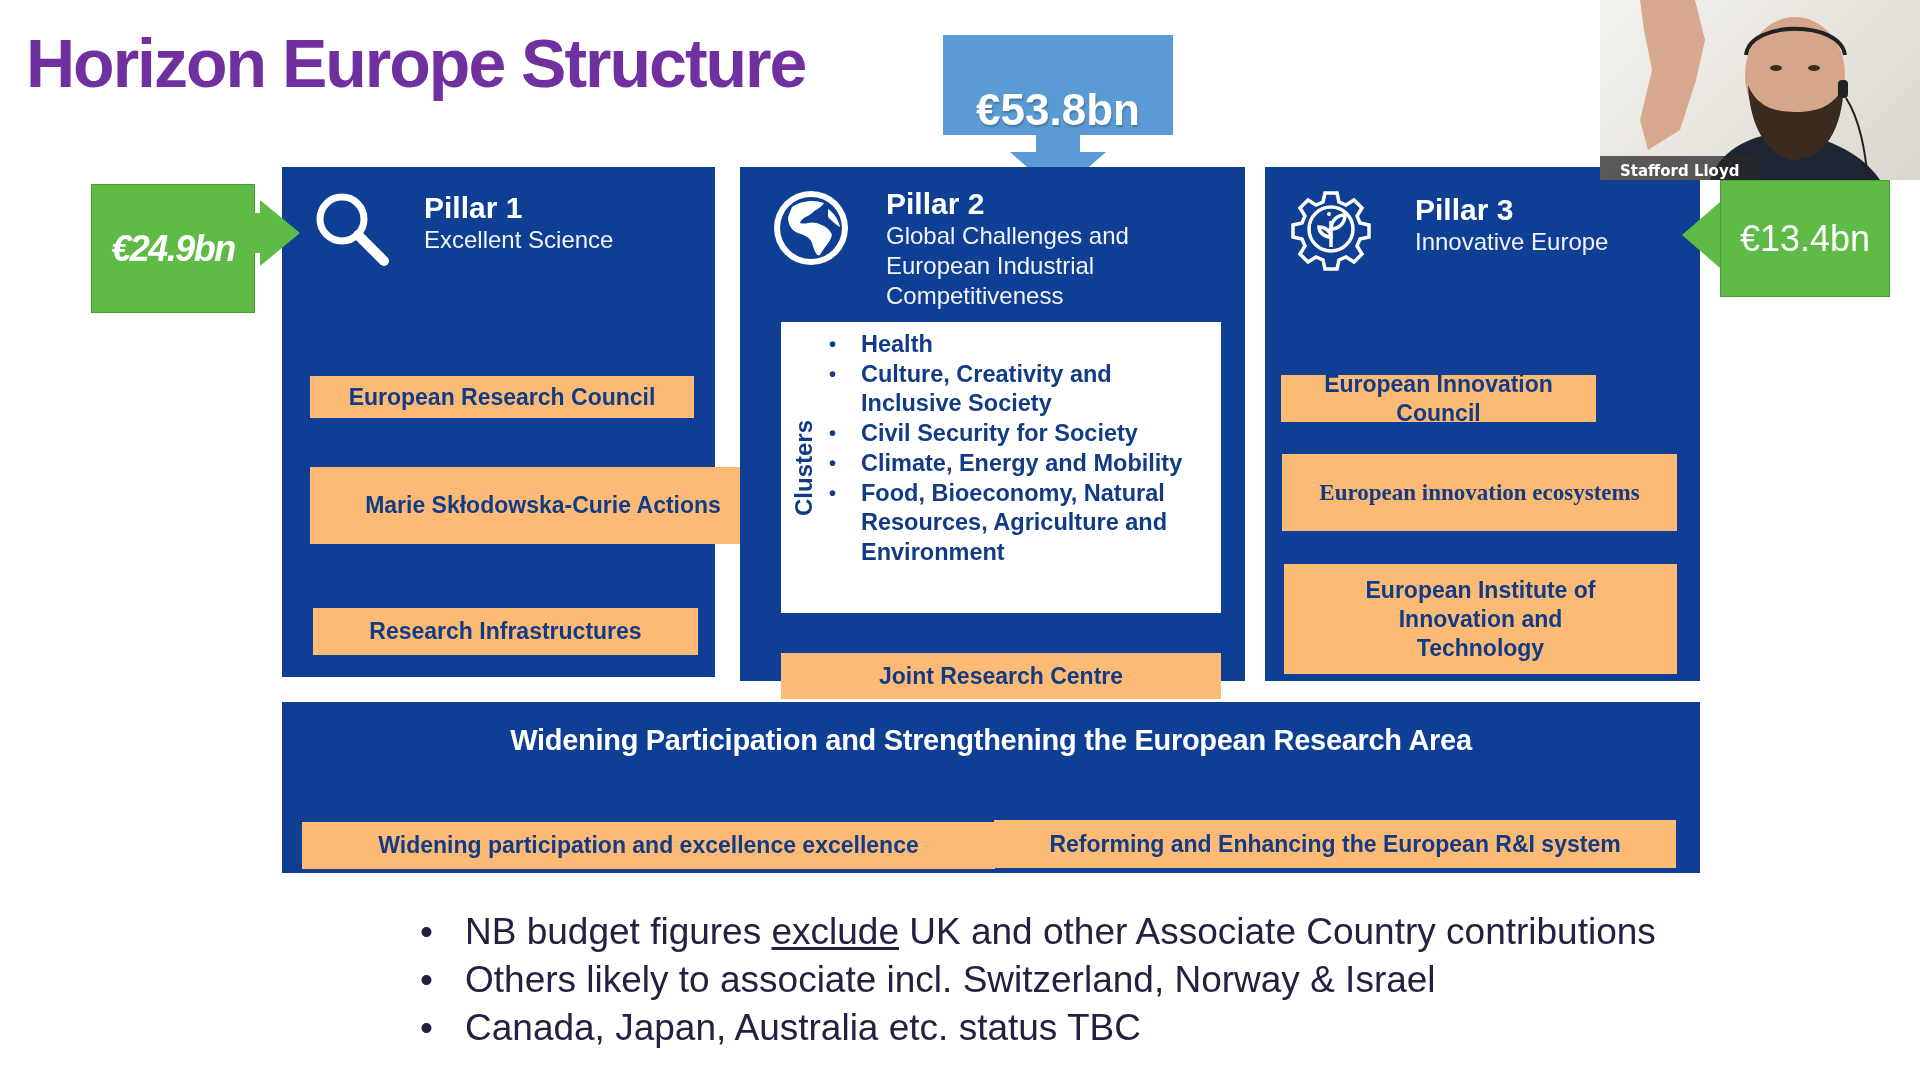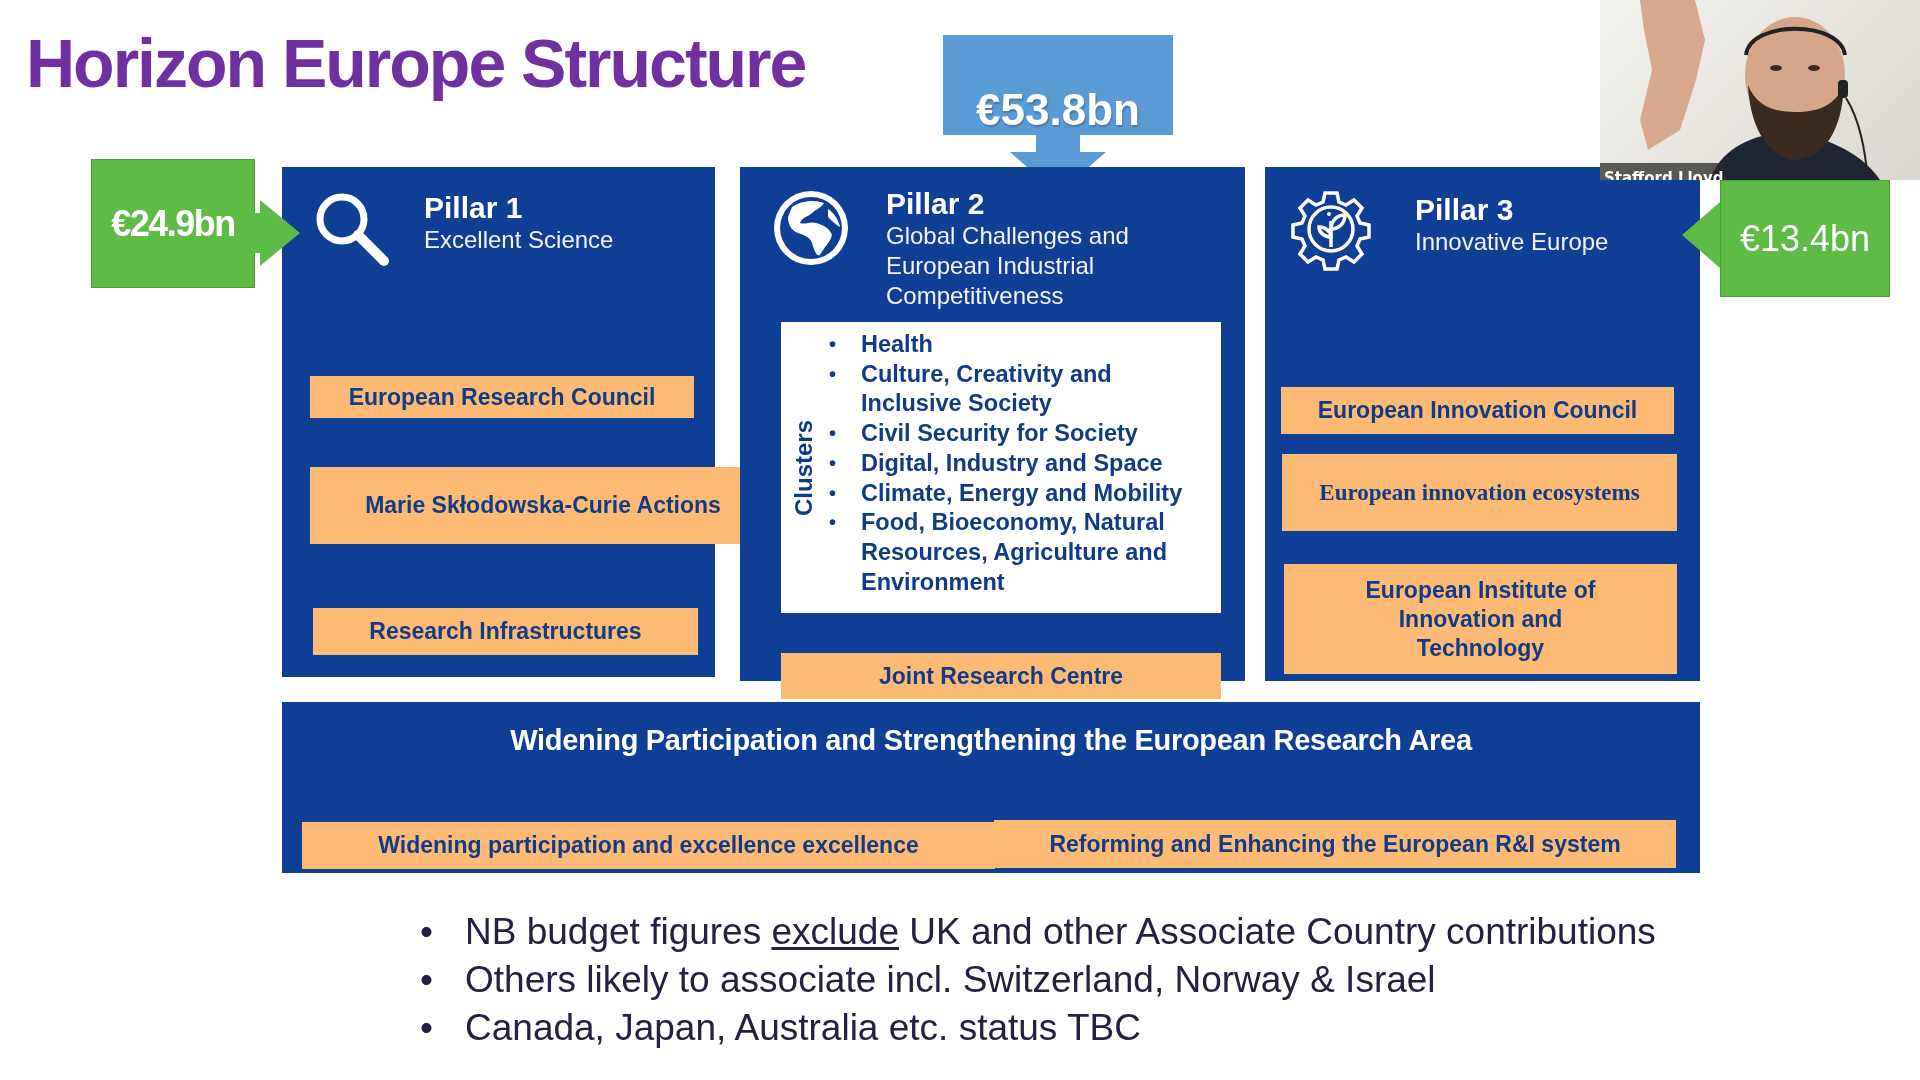--- a/index.html
+++ b/index.html
@@ -62,21 +62,21 @@
     position: relative; padding-left: 45px; font-size: 37px; line-height: 48px; color: #262040;
   }
   .notes li::before { content: "•"; position: absolute; left: 0; top: 0; }
   .notes u { text-decoration: underline; text-underline-offset: 3px; }
 
   .webcam {
     position: absolute; left: 1600px; top: 0; width: 320px; height: 180px; overflow: hidden;
     background: linear-gradient(135deg, #f3f2ef 0%, #e7e4dd 55%, #d9d6cf 100%);
   }
   .webcam-name {
-    position: absolute; left: 0; bottom: 0; height: 17px; padding: 0 4px;
+    position: absolute; left: 0; bottom: 0; height: 24px; padding: 0 20px;
     background: rgba(40,40,40,0.75); color: #fff; font-family: "DejaVu Sans", sans-serif;
     font-weight: bold; font-size: 15px; line-height: 30px;
   }
 </style>
 </head>
 <body>
 
 <div class="slide-title">Horizon Europe Structure</div>
 
 <div class="badge-blue" style="left:943px; top:35px; width:230px; height:100px;">
@@ -93,21 +93,21 @@
   </svg>
   <div class="pillar-head" style="left:142px; top:24px;">
     <div class="pillar-num">Pillar 1</div>
     <div class="pillar-sub">Excellent Science</div>
   </div>
   <div class="wbox" style="left:28px; top:177px; width:384px; height:42px;">European Research Council</div>
   <div class="wbox" style="left:28px; top:268px; width:466px; height:77px;">Marie Skłodowska-Curie Actions</div>
   <div class="wbox" style="left:31px; top:409px; width:385px; height:47px;">Research Infrastructures</div>
 </div>
 
-<div class="badge-green" style="left:91px; top:159px; width:164px; height:129px;">
+<div class="badge-green" style="left:91px; top:184px; width:164px; height:129px;font-style:italic;">
   <span style="font-weight:bold; letter-spacing:-1.5px;">€24.9bn</span>
 </div>
 <svg style="position:absolute; left:254px; top:200px;" width="46" height="66" viewBox="0 0 46 66">
   <polygon points="0,13 6,13 6,0 46,33 6,66 6,53 0,53" fill="#5dbb46"></polygon>
 </svg>
 
 <div class="pillar" style="left:740px; top:167px; width:505px; height:514px;">
   <svg style="position:absolute; left:30px; top:20px;" width="82" height="82" viewBox="0 0 82 82">
     <circle cx="41" cy="41" r="37" fill="#fff"></circle>
     <circle cx="41" cy="41" r="31" fill="#0f3f94"></circle>
@@ -121,21 +121,20 @@
     <div class="pillar-sub">Competitiveness</div>
   </div>
   <div class="clusters-box" style="left:41px; top:155px; width:440px; height:291px;">
     <div class="clusters-label">
       <span>Clusters</span>
     </div>
     <ul class="cluster-list">
       <li>Health</li>
       <li>Culture, Creativity and Inclusive Society</li>
       <li>Civil Security for Society</li>
-      <li>Digital, Industry and Space</li>
       <li>Climate, Energy and Mobility</li>
       <li>Food, Bioeconomy, Natural Resources, Agriculture and Environment</li>
     </ul>
   </div>
   <div class="wbox" style="left:41px; top:454px; width:440px; height:46px;">Joint Research Centre</div>
 </div>
 
 <div class="pillar" style="left:1265px; top:167px; width:435px; height:514px;">
   <svg style="position:absolute; left:24px; top:20px;" width="84" height="84" viewBox="0 0 84 84">
     <g fill="none" stroke="#fff" stroke-width="3.5">
@@ -144,21 +143,21 @@
       <path d="M42 60 V34"></path>
       <path d="M42 42 C42 34 48 28 56 28 C56 36 50 42 42 42 Z"></path>
       <path d="M42 50 C42 44 36 40 30 40 C30 46 36 50 42 50 Z"></path>
     </g>
     <circle cx="40" cy="27" r="2" fill="#fff"></circle>
   </svg>
   <div class="pillar-head" style="left:150px; top:26px;">
     <div class="pillar-num">Pillar 3</div>
     <div class="pillar-sub">Innovative Europe</div>
   </div>
-  <div class="wbox" style="left:16px; top:188px; width:393px; height:47px;">European Innovation Council</div>
+  <div class="wbox" style="left:16px; top:176px; width:315px; height:47px;">European Innovation Council</div>
   <div class="wbox" style="left:17px; top:255px; width:395px; height:77px;font-family:Liberation Serif, serif;">European innovation ecosystems</div>
   <div class="wbox" style="left:19px; top:365px; width:393px; height:110px; padding:0 60px;">European Institute of Innovation and Technology</div>
 </div>
 
 <svg style="position:absolute; left:1682px; top:202px;" width="44" height="66" viewBox="0 0 44 66">
   <polygon points="44,13 38,13 38,0 0,33 38,66 38,53 44,53" fill="#5dbb46"></polygon>
 </svg>
 <div class="badge-green" style="left:1720px; top:180px; width:170px; height:117px;">
   <span>€13.4bn</span>
 </div>

